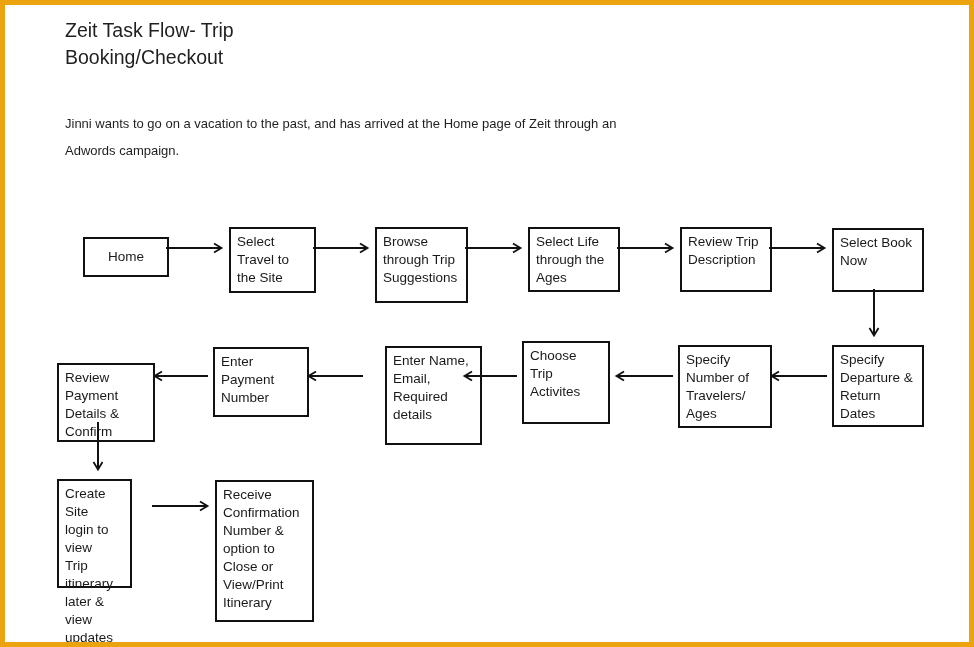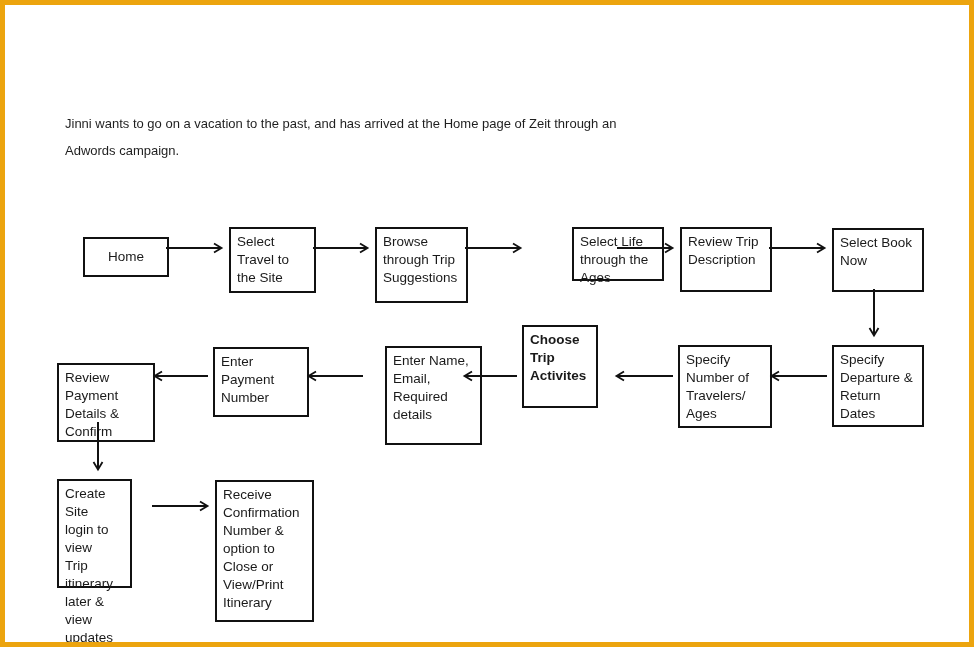--- a/index.html
+++ b/index.html
@@ -53,47 +53,49 @@
     position: absolute;
     left: 0; top: 0;
     pointer-events: none;
   }
 </style>
 </head>
 <body>
 
 <div class="frame">
 
+  <div class="page-title">Zeit Task Flow- Trip
+Booking/Checkout</div>
   <div class="page-desc">Jinni wants to go on a vacation to the past, and has arrived at the Home page of Zeit through an
 Adwords campaign.</div>
 
   <div class="node center" style="left:78px;  top:232px; width:86px; height:33px;">Home</div>
   <div class="node" style="left:224px; top:222px; width:87px; height:66px;">Select
 Travel to
 the Site</div>
   <div class="node" style="left:370px; top:222px; width:93px; height:76px;">Browse
 through Trip
 Suggestions</div>
-  <div class="node" style="left:523px; top:222px; width:92px; height:54px;margin-left:44px;">Select Life
+  <div class="node" style="left:523px; top:222px; width:92px; height:65px;">Select Life
 through the
 Ages</div>
   <div class="node" style="left:675px; top:222px; width:92px; height:65px;">Review Trip
 Description</div>
   <div class="node" style="left:827px; top:223px; width:92px; height:64px;">Select Book
 Now</div>
 
   <div class="node" style="left:827px; top:340px; width:92px; height:82px;">Specify
 Departure &amp;
 Return
 Dates</div>
   <div class="node" style="left:673px; top:340px; width:94px; height:83px;">Specify
 Number of
 Travelers/
 Ages</div>
-  <div class="node" style="left:517px; top:320px; width:76px; height:83px;font-weight:bold;">Choose Trip
+  <div class="node" style="left:517px; top:336px; width:88px; height:83px;">Choose Trip
 Activites</div>
   <div class="node" style="left:380px; top:341px; width:97px; height:99px;">Enter Name,
 Email,
 Required
 details</div>
   <div class="node" style="left:208px; top:342px; width:96px; height:70px;">Enter
 Payment
 Number</div>
   <div class="node" style="left:52px;  top:358px; width:98px; height:79px;">Review
 Payment

